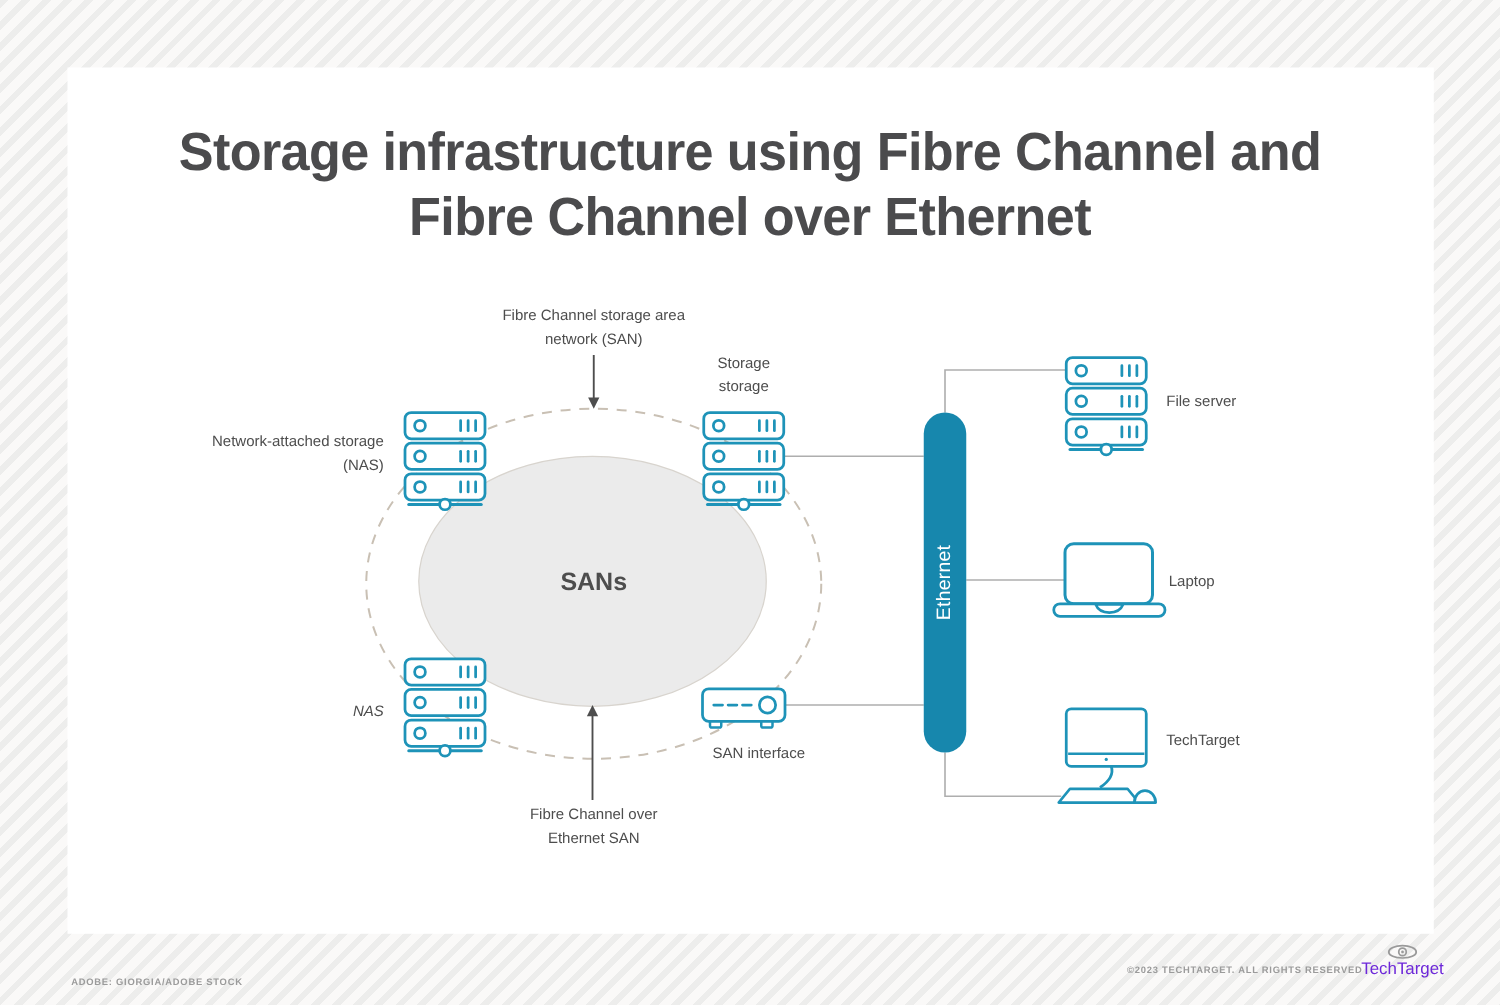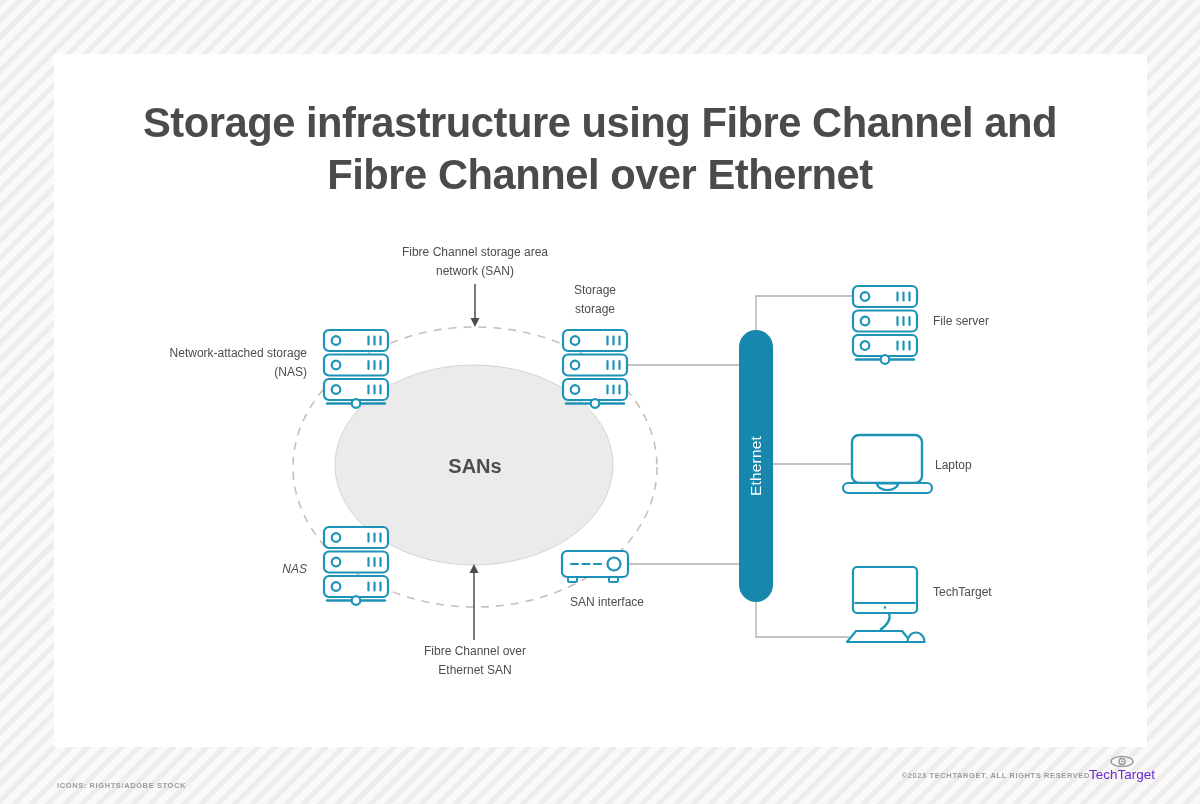--- a/index.html
+++ b/index.html
@@ -137,21 +137,21 @@
 <div class="lbl center" style="left:420px;top:642px;width:110px;">Fibre Channel over Ethernet SAN</div>
 
 <div class="lbl" style="left:933px;top:312px;text-align:right;">File server</div>
 
 <div class="lbl" style="left:935px;top:456px;">Laptop</div>
 
 <div class="lbl" style="left:933px;top:583px;">TechTarget</div>
 
 <div class="ethernet-lbl">Ethernet</div>
 
-<div class="foot credit">ICONS: RIGHTS/ADOBE STOCK</div>
+<div class="foot credit">ADOBE: GIORGIA/ADOBE STOCK</div>
 <div class="foot copyright">©2023 TECHTARGET. ALL RIGHTS RESERVED</div>
 
 <div class="brand">
   <svg width="26" height="12" viewBox="0 0 26 12">
     <ellipse cx="13" cy="6.5" rx="11" ry="5" fill="none" stroke="#9a9a9a" stroke-width="1.4"></ellipse>
     <circle cx="13" cy="6.5" r="3" fill="none" stroke="#9a9a9a" stroke-width="1.4"></circle>
     <circle cx="13" cy="6.5" r="1.1" fill="#9a9a9a"></circle>
   </svg>
   <span class="brand-text">TechTarget</span>
 </div>

